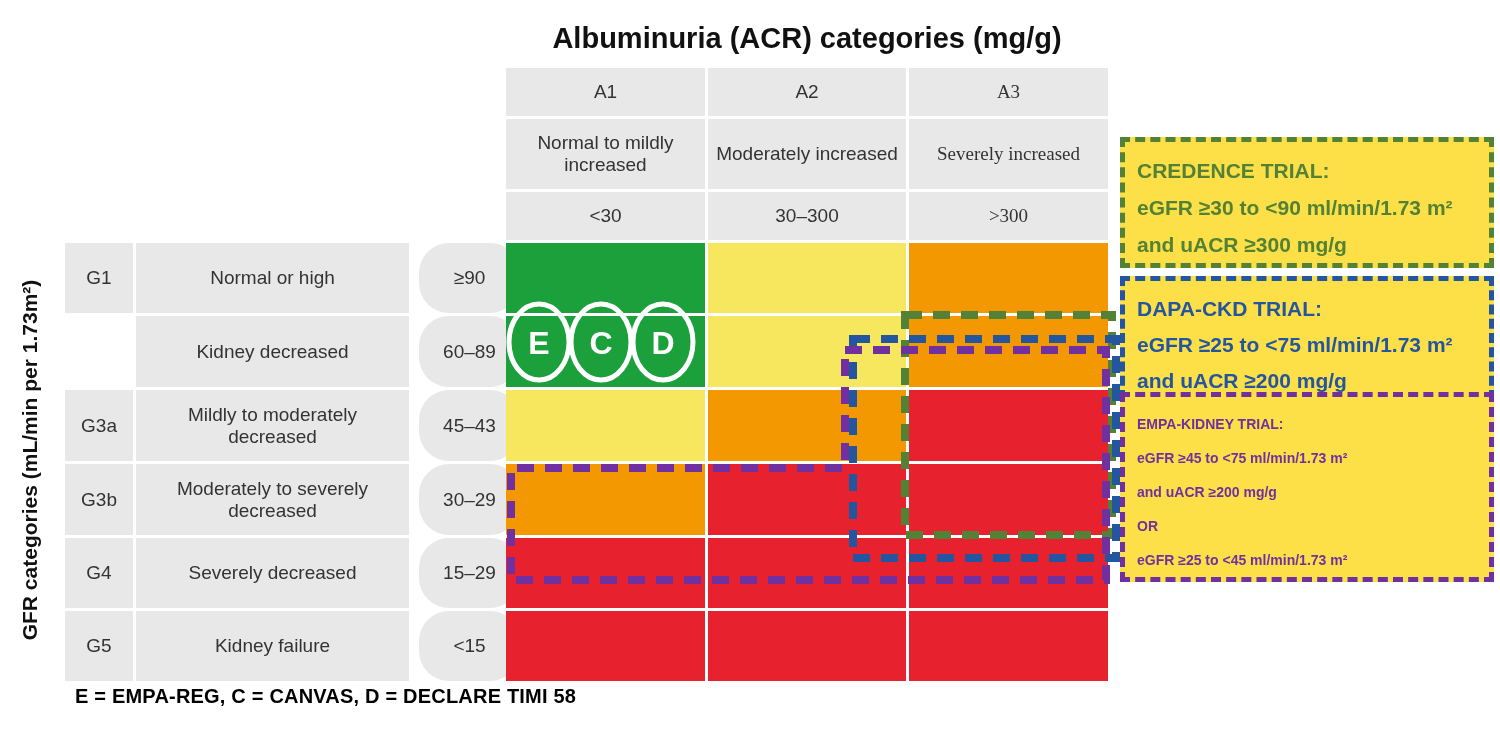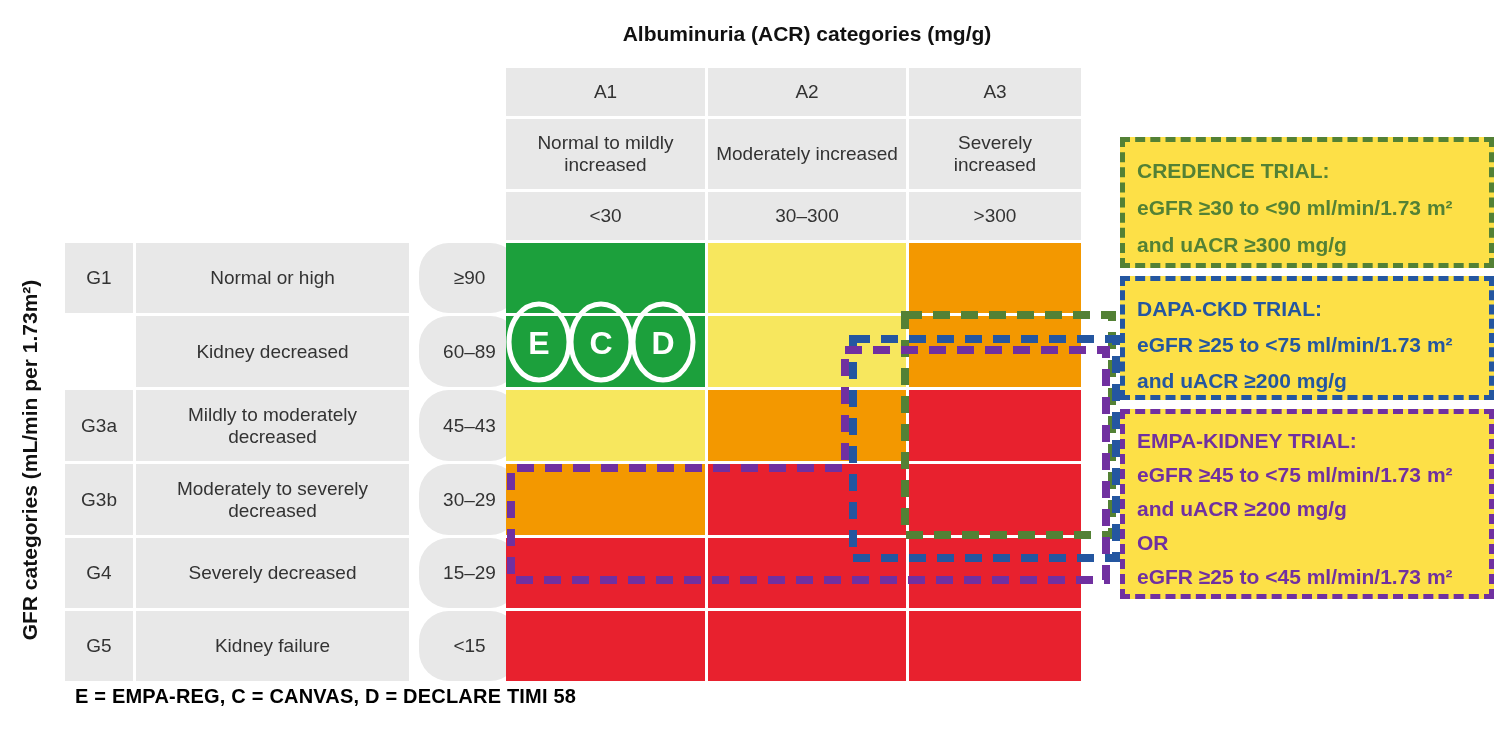--- a/index.html
+++ b/index.html
@@ -12,52 +12,52 @@
     position:absolute;box-sizing:border-box;display:flex;align-items:center;justify-content:center;
     text-align:center;font-size:19px;color:#333;line-height:22px;padding:16px 6px;
   }
   .hdr{background:#e8e8e8;}
   
   .c-g   {left:65px;  width:68px;}
   .c-desc{left:136px; width:273px;}
   .c-val {left:419px; width:101px;border-radius:30px;}
   .c-a1  {left:506px; width:199px;}
   .c-a2  {left:708px; width:198px;}
-  .c-a3  {left:909px; width:172px;}
+  .c-a3  {left:909px; width:199px;font-family:Liberation Serif, serif;}
   
   .r-h1 {top:68px;  height:48px;}
   .r-h2 {top:119px; height:70px;}
   .r-h3 {top:192px; height:48px;}
   .r-g1 {top:243px; height:70px;}
   .r-g2 {top:316px; height:71px;}
   .r-g3a{top:390px; height:71px;}
   .r-g3b{top:464px; height:71px;}
   .r-g4 {top:538px; height:70px;}
   .r-g5 {top:611px; height:70px;}
 
   #chart-title{
     left:506px;top:22px;width:602px;text-align:center;
-    font-size:21px;font-weight:bold;color:#111;
+    font-size:29px;font-weight:bold;color:#111;
   }
   #gfr-axis-label{
     top:460px;left:18px;white-space:nowrap;
     transform:rotate(-90deg) translateX(-50%);transform-origin:left top;
     font-size:21px;font-weight:bold;color:#111;
   }
   #footnote{
     left:75px;top:685px;font-size:20px;font-weight:bold;color:#000;letter-spacing:0.2px;
   }
   .trial-box{
     position:absolute;box-sizing:border-box;left:1120px;width:374px;
     border:5px dashed #000;background:#fde047;padding:10px 12px;
     font-weight:bold;
   }
   #credence-box{top:137px;height:131px;font-size:21px;line-height:37px;}
   #dapa-box    {top:276px;height:124px;font-size:21px;line-height:36px;}
-  #empa-box    {top:409px;height:190px;font-size:21px;line-height:34px;}
+  #empa-box    {top:392px;height:190px;font-size:14px;line-height:34px;}
   svg text{font-family:"Liberation Sans", sans-serif;}
 </style>
 </head>
 <body>
 
 <div id="canvas">
 
   <div id="chart-title" class="abs">Albuminuria (ACR) categories (mg/g)</div>
   <div id="gfr-axis-label" class="abs">GFR categories (mL/min per 1.73m²)</div>
 

